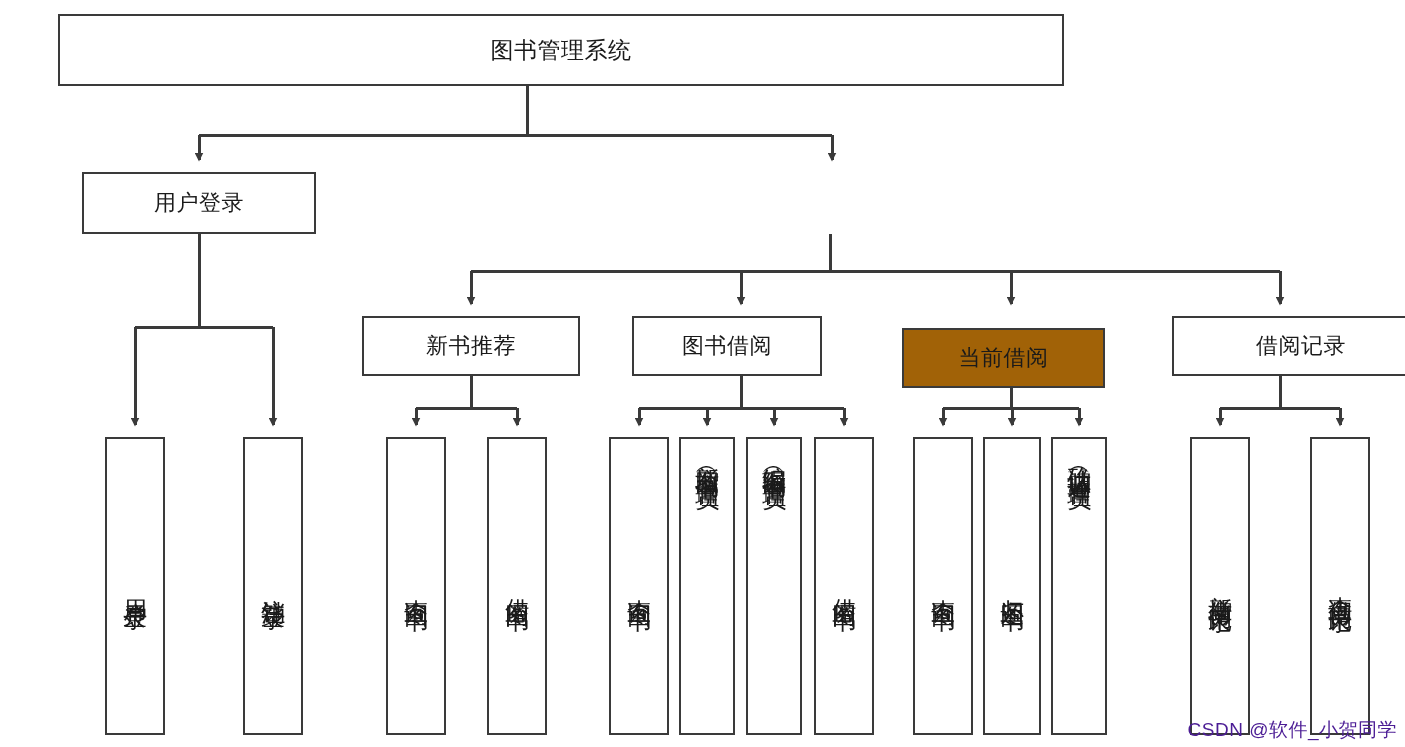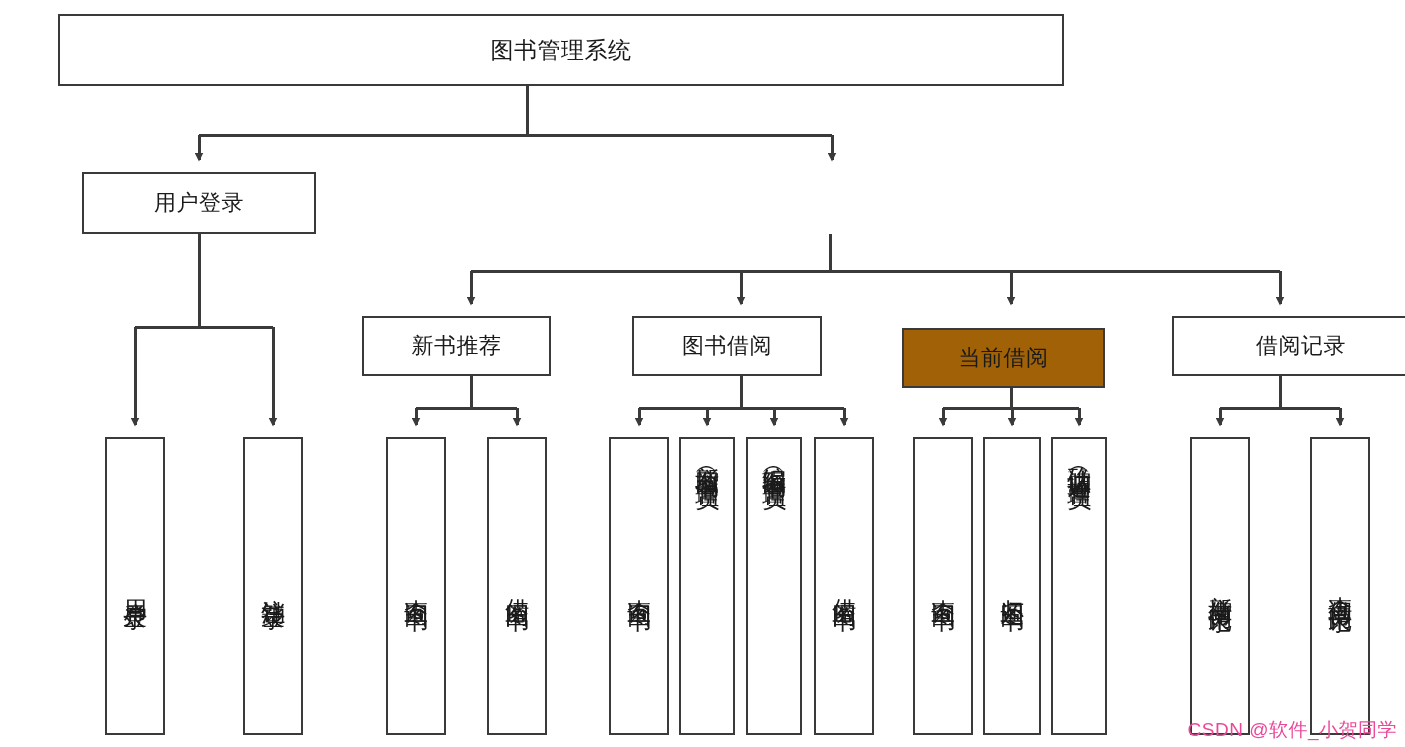--- a/index.html
+++ b/index.html
@@ -136,21 +136,21 @@
   </svg>
 
   <div class="node horiz root" style="left: 18px; top: 14px; width: 1006px; height: 72px; border-color: rgb(58, 58, 58); background: rgb(255, 255, 255); color: rgb(26, 26, 26); margin-left: 40px;">
     <span class="node-label">图书管理系统</span>
   </div>
 
   <div class="node horiz" style="left: 82px; top: 172px; width: 234px; height: 62px; border-color: rgb(58, 58, 58); background: rgb(255, 255, 255); color: rgb(26, 26, 26);">
     <span class="node-label">用户登录</span>
   </div>
 
-  <div class="node horiz" style="left: 362px; top: 316px; width: 189px; height: 60px; border-color: rgb(58, 58, 58); background: rgb(255, 255, 255); color: rgb(26, 26, 26);">
+  <div class="node horiz" style="left: 362px; top: 316px; width: 218px; height: 60px; border-color: rgb(58, 58, 58); background: rgb(255, 255, 255); color: rgb(26, 26, 26);">
     <span class="node-label">新书推荐</span>
   </div>
   <div class="node horiz" style="left: 632px; top: 316px; width: 190px; height: 60px; border-color: rgb(58, 58, 58); background: rgb(255, 255, 255); color: rgb(26, 26, 26);">
     <span class="node-label">图书借阅</span>
   </div>
   <div class="node horiz" style="left: 902px; top: 328px; width: 203px; height: 60px; border-color: rgb(58, 58, 58); background: #a16207; color: rgb(26, 26, 26);">
     <span class="node-label">当前借阅</span>
   </div>
   <div class="node horiz" style="left: 1172px; top: 316px; width: 258px; height: 60px; border-color: rgb(58, 58, 58); background: rgb(255, 255, 255); color: rgb(26, 26, 26);">
     <span class="node-label">借阅记录</span>
@@ -189,14 +189,14 @@
   <div class="node vert" style="left: 1051px; top: 437px; width: 56px; height: 298px; border-color: rgb(58, 58, 58); background: rgb(255, 255, 255); color: rgb(26, 26, 26);">
     <span class="node-label">确认归还（管理员）</span>
   </div>
   <div class="node vert centered" style="left: 1190px; top: 437px; width: 60px; height: 298px; border-color: rgb(58, 58, 58); background: rgb(255, 255, 255); color: rgb(26, 26, 26);">
     <span class="node-label">新增借阅记录</span>
   </div>
   <div class="node vert centered" style="left: 1310px; top: 437px; width: 60px; height: 298px; border-color: rgb(58, 58, 58); background: rgb(255, 255, 255); color: rgb(26, 26, 26);">
     <span class="node-label">查询借阅记录</span>
   </div>
 
-  <div id="watermark" style="color: #ec4899;">CSDN @软件_小贺同学</div>
+  <div id="watermark" style="color: #4c1d95;">CSDN @软件_小贺同学</div>
 </div>
 
 </body></html>

